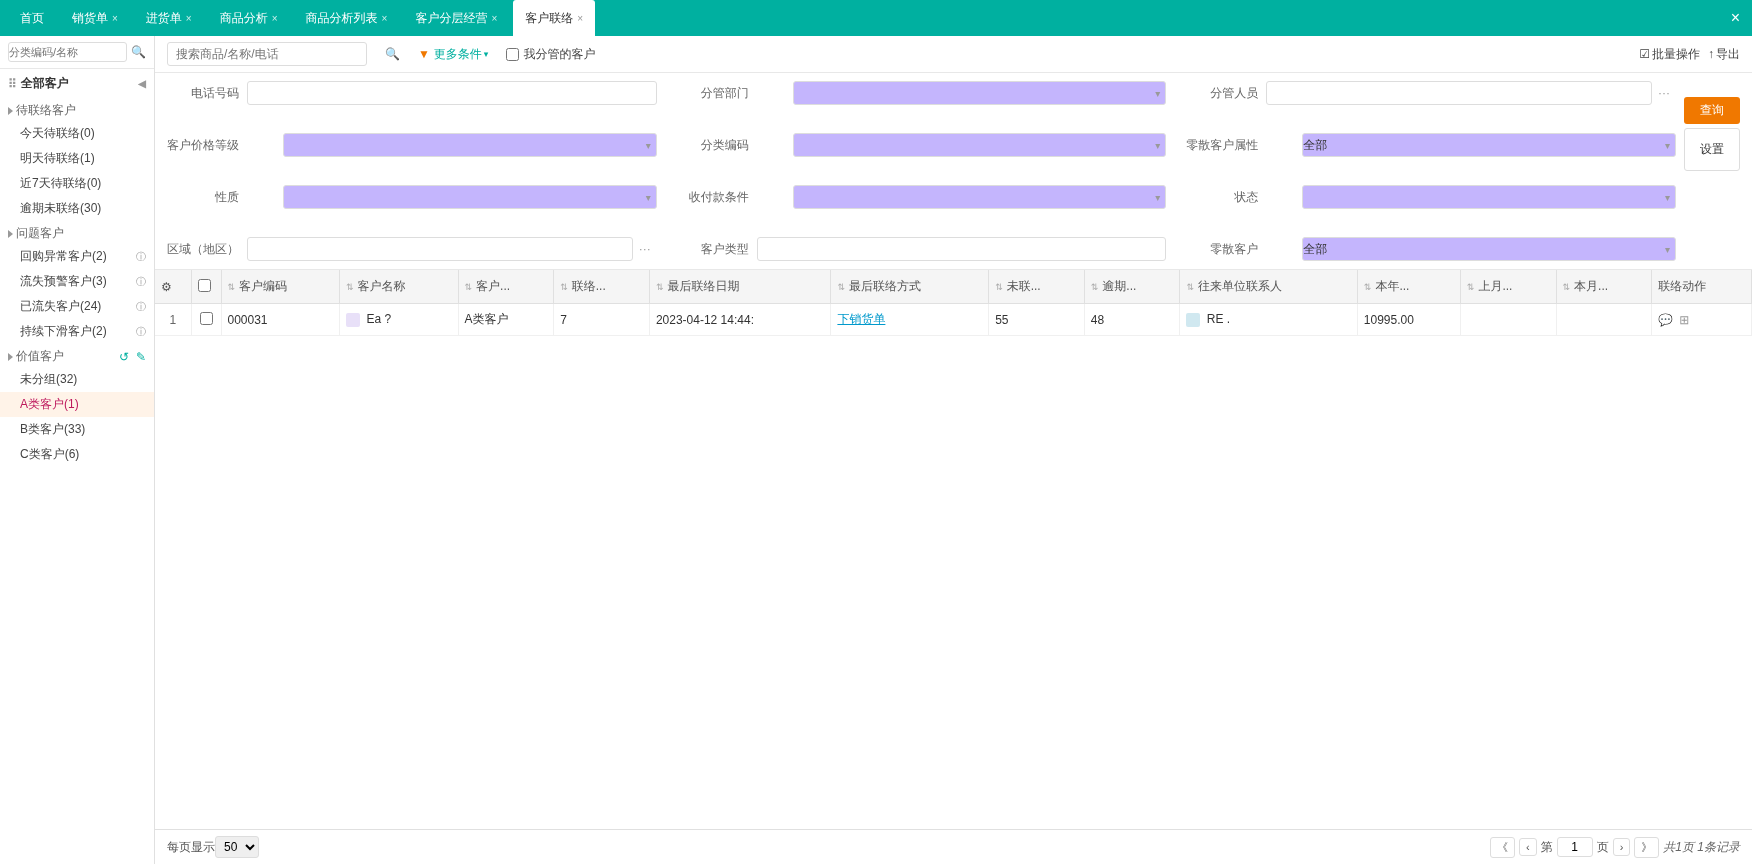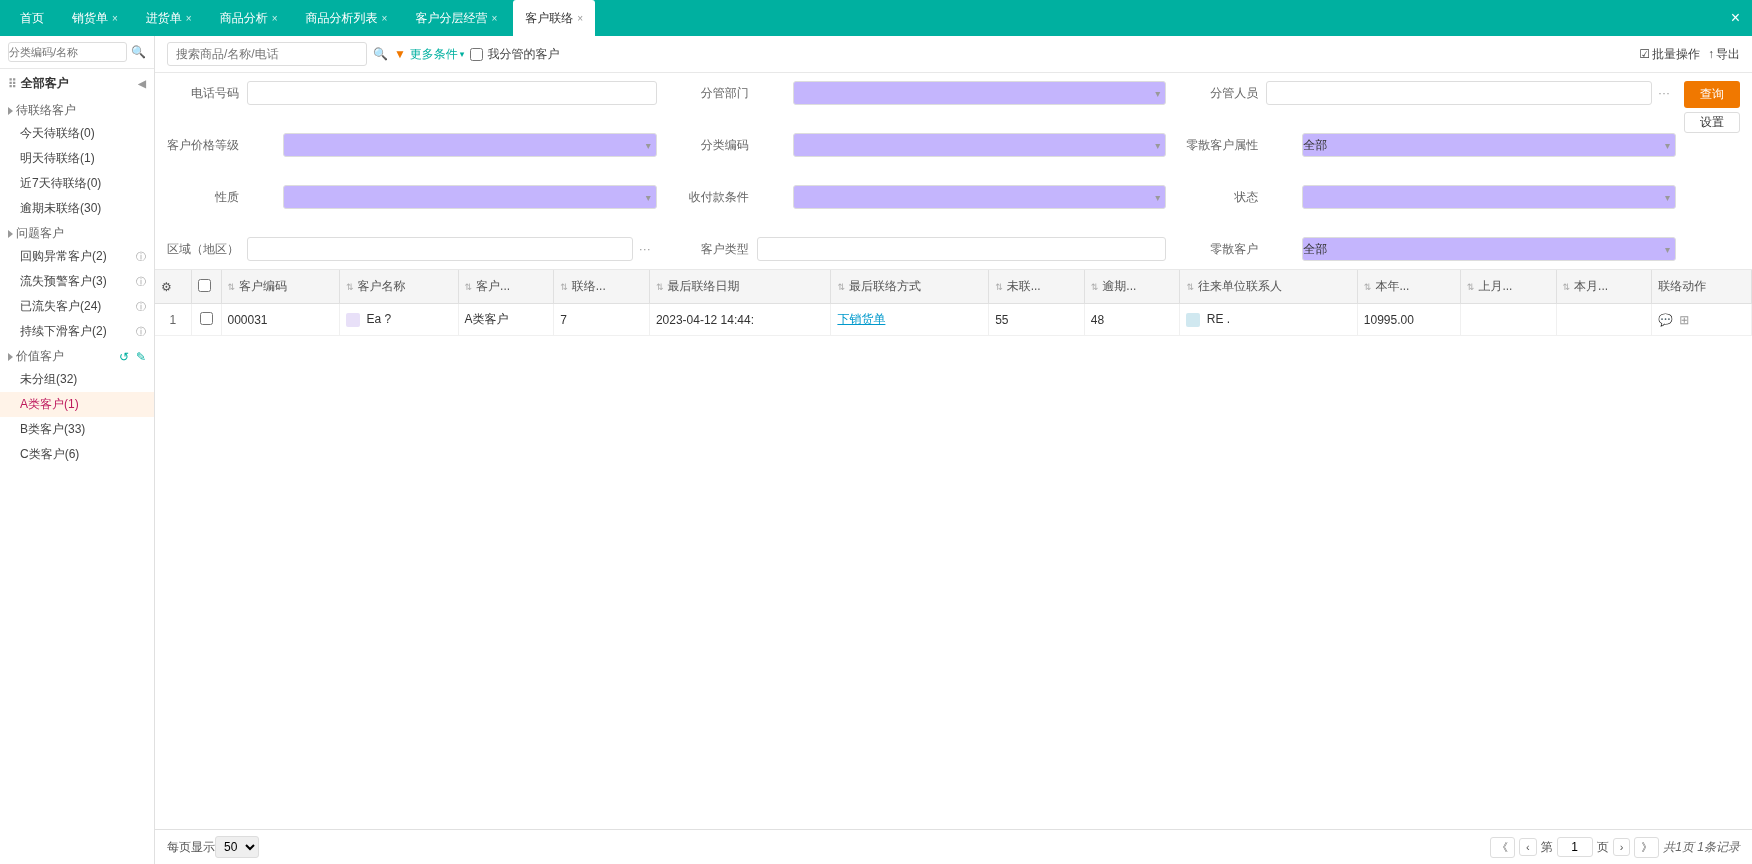--- a/index.html
+++ b/index.html
@@ -127,21 +127,21 @@
       background: #f5f5f5;
       overflow: hidden;
     }
 
     
     .filter-bar {
       background: #fff;
       padding: 6px 12px;
       display: flex;
       align-items: center;
-      gap: 6px;
+      gap: 18px;
       border-bottom: 1px solid #e8e8e8;
     }
     .filter-search-input {
       border: 1px solid #ddd;
       border-radius: 3px;
       padding: 4px 8px;
       width: 200px;
       outline: none;
       font-size: 12px;
     }
@@ -244,27 +244,28 @@
       cursor: pointer;
     }
     .query-btn {
       background: #f07800;
       color: #fff;
       border: none;
       border-radius: 3px;
       padding: 5px 16px;
       cursor: pointer;
       font-size: 12px;
+      margin-top: 16px;
     }
     .settings-btn {
       background: #fff;
       color: #333;
       border: 1px solid #ddd;
       border-radius: 3px;
-      padding: 1px 12px;
+      padding: 12px 12px;
       cursor: pointer;
       font-size: 12px;
     }
     .action-btns {
       display: flex;
       flex-direction: column;
       gap: 4px;
       padding-left: 8px;
     }
 

